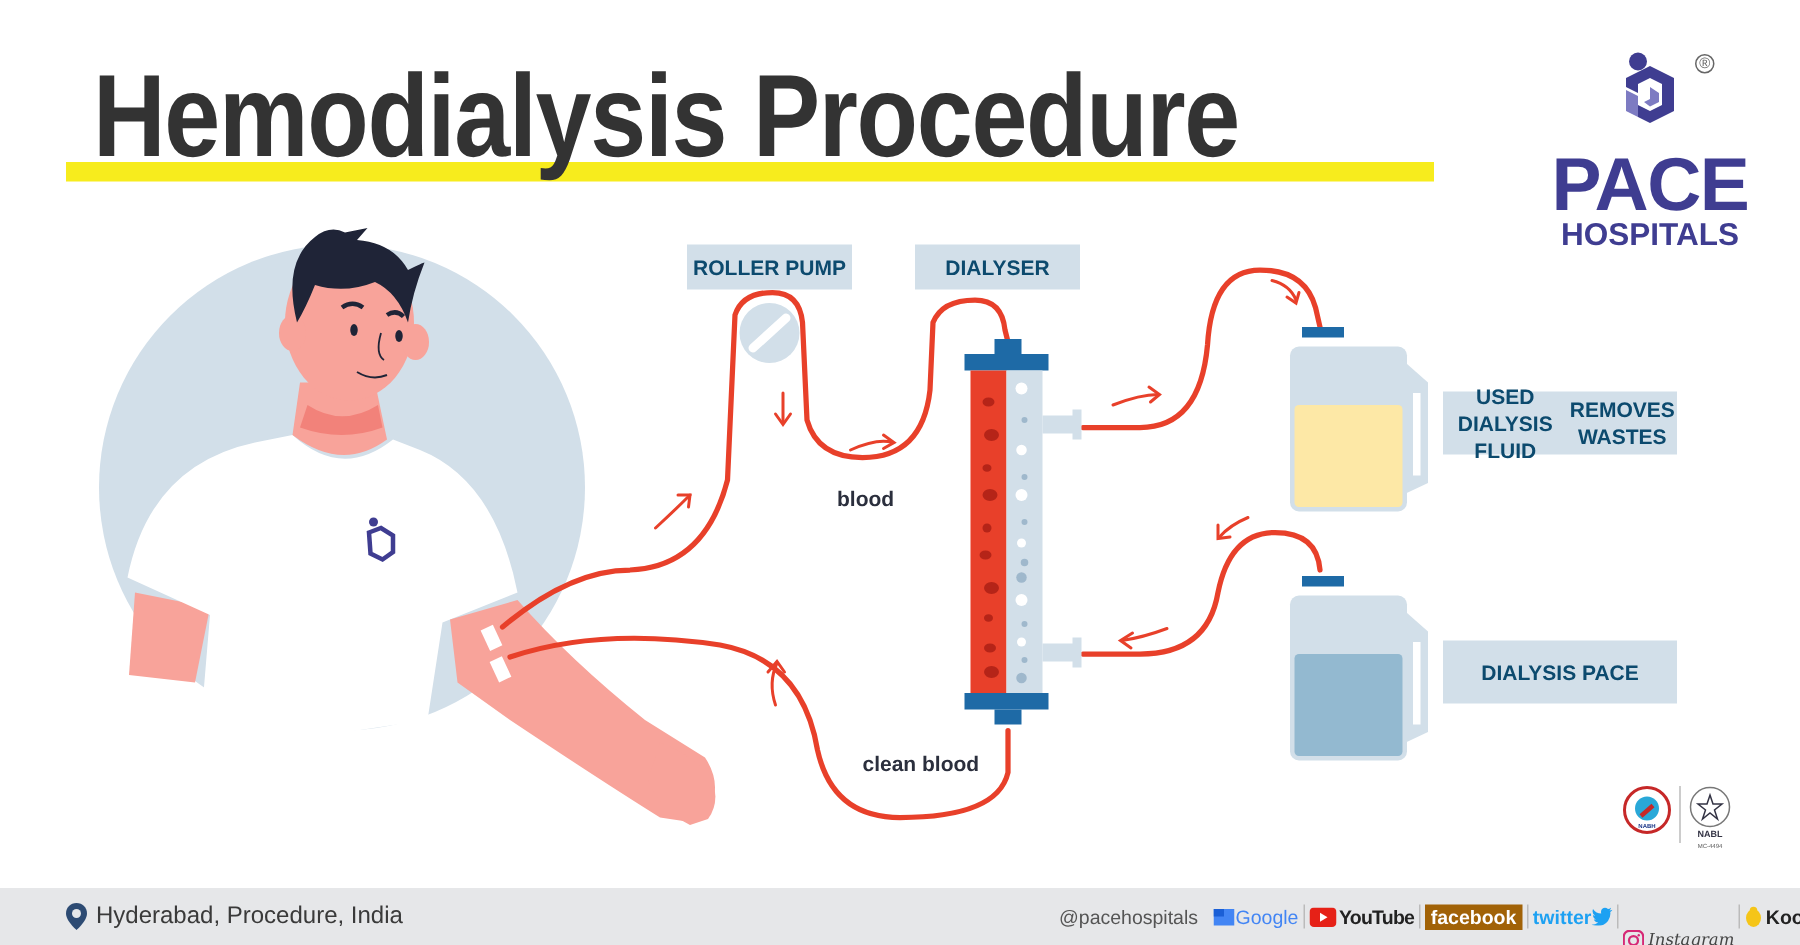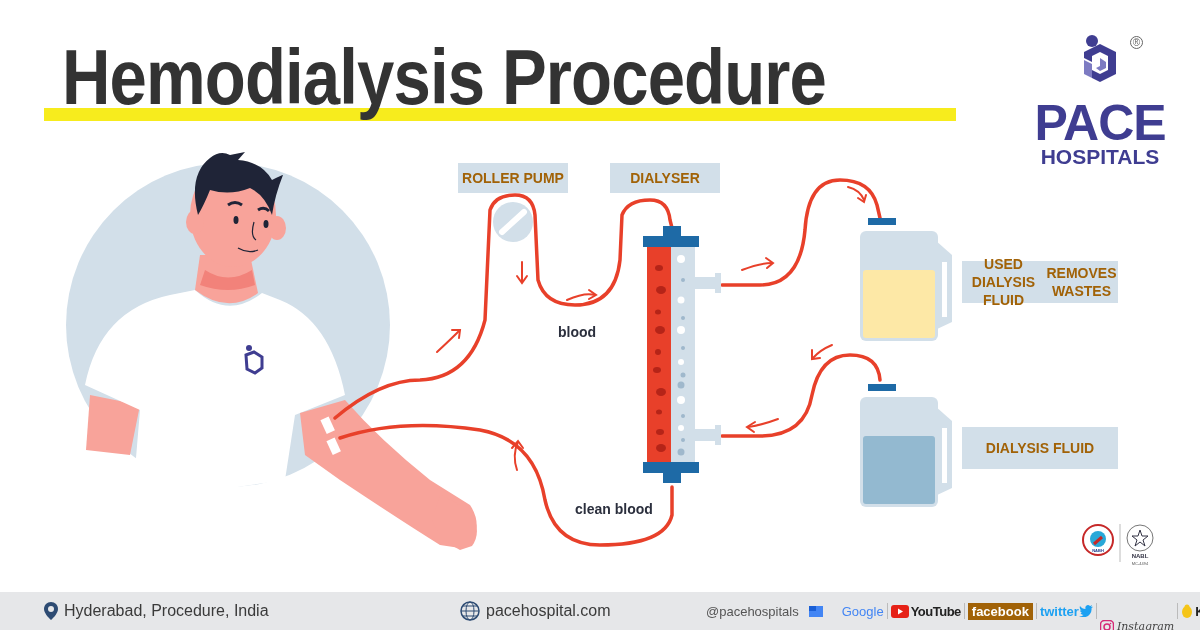--- a/index.html
+++ b/index.html
@@ -5,21 +5,21 @@
   html,body{margin:0;padding:0;}
   body{width:1200px;height:630px;position:relative;overflow:hidden;background:#ffffff;font-family:"Liberation Sans",sans-serif;}
   .title-wrap{position:absolute;left:40px;top:40px;width:920px;height:90px;}
   .title-bar{position:absolute;left:4px;top:68px;width:912px;height:13px;background:#f7ec1d;}
   .title{position:absolute;left:22px;top:-8px;font-family:"Liberation Sans",sans-serif;font-weight:bold;font-size:78px;color:#333333;letter-spacing:-1px;transform:scaleX(0.86);transform-origin:left top;white-space:nowrap;}
   .logo{position:absolute;left:1030px;top:30px;width:140px;height:140px;text-align:center;}
   .logo-pace{position:absolute;left:0;top:68px;width:140px;font-weight:bold;font-size:50px;color:#3f3d91;letter-spacing:-1px;line-height:50px;}
   .logo-hosp{position:absolute;left:0;top:116px;width:140px;font-weight:bold;font-size:21px;color:#3f3d91;line-height:22px;}
   .reg{position:absolute;left:100px;top:6px;font-size:10px;color:#666;border:1px solid #666;border-radius:50%;width:11px;height:11px;line-height:11px;text-align:center;}
   svg.illus{position:absolute;left:0;top:0;}
-  .label{position:absolute;background:#d2dfe9;color:#a16207;font-weight:bold;font-size:14px;display:flex;align-items:center;justify-content:center;text-align:center;line-height:18px;}
+  .label{position:absolute;background:#d2dfe9;color:#0c4a6e;font-weight:bold;font-size:14px;display:flex;align-items:center;justify-content:center;text-align:center;line-height:18px;}
   .flow-text{position:absolute;font-weight:bold;font-size:14px;color:#2b2f3d;}
   .footer{position:absolute;left:0;top:592px;width:1200px;height:38px;background:#e6e7e9;}
   .f-item{position:absolute;top:0;height:38px;display:flex;align-items:center;font-size:16px;color:#3a3a3a;}
   .f-item svg{margin-right:6px;}
   .social{position:absolute;top:0;left:706px;height:38px;display:flex;align-items:center;font-size:13px;color:#555;}
   .sep{width:1px;height:16px;background:#bbb;margin:0 3px;}
   .fb{background:#a16207;color:#fff;font-weight:bold;padding:1px 4px;font-size:13px;}
   .tw{color:#1da1f2;font-weight:bold;font-size:13px;}
   .yt{color:#222;font-weight:bold;font-size:13px;letter-spacing:-0.5px;}
   .goog{font-size:13px;color:#4285f4;}
@@ -175,21 +175,21 @@
     <rect x="863" y="436" width="72" height="68" rx="3" fill="#93b9d0"></rect>
   </g>
 </svg>
 
 <div class="label" style="left:458px;top:163px;width:110px;height:30px;">ROLLER PUMP</div>
 <div class="label" style="left:610px;top:163px;width:110px;height:30px;">DIALYSER</div>
 <div class="label" style="left:962px;top:261px;width:156px;height:42px;flex-direction:row;">
   <span>USED DIALYSIS FLUID</span>
   <span>REMOVES WASTES</span>
 </div>
-<div class="label" style="left:962px;top:427px;width:156px;height:42px;">DIALYSIS FLUID</div>
+<div class="label" style="left:962px;top:427px;width:156px;height:42px;">DIALYSIS PACE</div>
 
 <div class="flow-text" style="left:558px;top:324px;">blood</div>
 <div class="flow-text" style="left:575px;top:501px;">clean blood</div>
 
 <svg class="accred" viewBox="0 0 100 50">
   <g>
     <circle cx="18" cy="20" r="15" fill="#ffffff" stroke="#c62828" stroke-width="2"></circle>
     <circle cx="18" cy="19" r="8" fill="#29a8d8"></circle>
     <path d="M14 24 L22 17" stroke="#c62828" stroke-width="3"></path>
     <text x="18" y="32" font-size="4" text-anchor="middle" fill="#1e3a8a" font-family="Liberation Sans, sans-serif" font-weight="bold">NABH</text>
@@ -204,38 +204,28 @@
 </svg>
 
 <div class="footer">
   <div class="f-item" style="left:44px;">
     <svg width="14" height="18" viewBox="0 0 14 18">
         <path d="M7 0 C3 0 0 3 0 7 C0 12 7 18 7 18 C7 18 14 12 14 7 C14 3 11 0 7 0 Z" fill="#2d4b73"></path>
         <circle cx="7" cy="7" r="3" fill="#e6e7e9"></circle>
       </svg>
     <span>Hyderabad, Procedure, India</span>
   </div>
-  <div class="f-item" style="left:460px;">
-    <svg width="20" height="20" viewBox="0 0 20 20">
-        <circle cx="10" cy="10" r="9" fill="none" stroke="#2d4b73" stroke-width="1.5"></circle>
-        <ellipse cx="10" cy="10" rx="4" ry="9" fill="none" stroke="#2d4b73" stroke-width="1"></ellipse>
-        <line x1="1" y1="10" x2="19" y2="10" stroke="#2d4b73" stroke-width="1"></line>
-        <line x1="3" y1="5" x2="17" y2="5" stroke="#2d4b73" stroke-width="1"></line>
-        <line x1="3" y1="15" x2="17" y2="15" stroke="#2d4b73" stroke-width="1"></line>
-      </svg>
-    <span>pacehospital.com</span>
-  </div>
   <div class="social">
     <span style="margin-right:10px;">@pacehospitals</span>
     <span style="display:flex;align-items:center;">
       <svg width="14" height="14" viewBox="0 0 14 14">
           <rect x="0" y="2" width="14" height="11" fill="#4285f4"></rect>
           <rect x="0" y="2" width="7" height="5" fill="#1a5fd6"></rect>
         </svg>
-      <span class="goog" style="margin-left:19px;">Google</span>
+      <span class="goog" style="margin-left:1px;">Google</span>
     </span>
     <span class="sep"></span>
     <span style="display:flex;align-items:center;">
       <svg width="18" height="13" viewBox="0 0 18 13">
           <rect width="18" height="13" rx="3" fill="#e62117"></rect>
           <path d="M7 3.5 L12 6.5 L7 9.5 Z" fill="#fff"></path>
         </svg>
       <span class="yt" style="margin-left:2px;">YouTube</span>
     </span>
     <span class="sep"></span>

